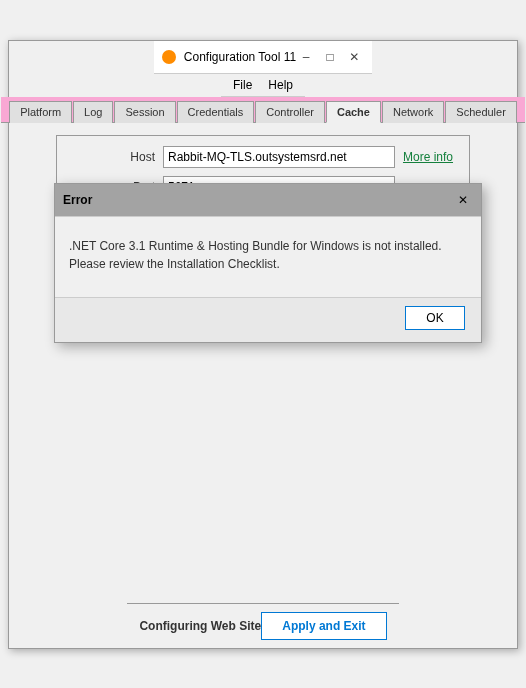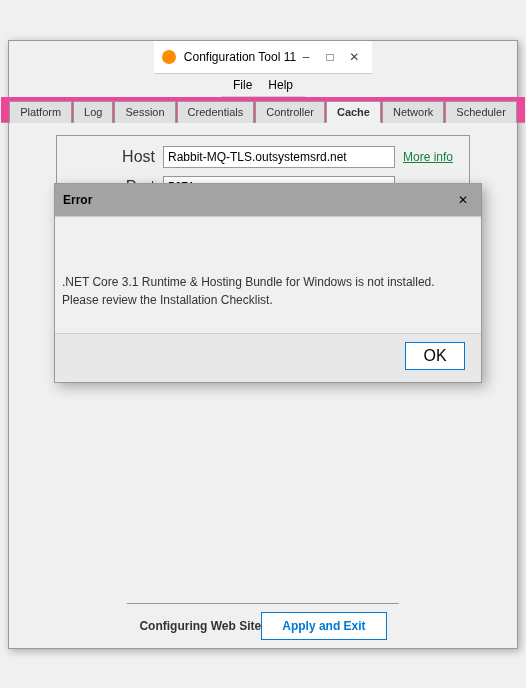--- a/index.html
+++ b/index.html
@@ -66,21 +66,21 @@
       display: flex;
       padding: 2px 4px;
       border-bottom: 1px solid #ccc;
     }
     .menu-item {
       padding: 2px 8px;
       cursor: pointer;
       font-size: 12px;
     }
     .tabs-bar {
-      background: #ec4899;
+      background: #f9a8d4;
       display: flex;
       padding: 4px 8px 0;
       border-bottom: 1px solid #999;
       gap: 1px;
     }
     .tab {
       padding: 4px 10px;
       border: 1px solid #999;
       border-bottom: none;
       background: #e0e0e0;
@@ -115,21 +115,21 @@
     }
     .form-row {
       display: flex;
       align-items: center;
       margin-bottom: 8px;
     }
     .form-label {
       width: 90px;
       text-align: right;
       padding-right: 8px;
-      font-size: 16px;
+      font-size: 12px;
       color: #333;
       flex-shrink: 0;
     }
     .form-input {
       width: 232px;
       height: 22px;
       border: 1px solid #999;
       padding: 2px 4px;
       font-size: 12px;
       background: #fff;
@@ -198,42 +198,41 @@
       height: 20px;
       background: transparent;
       border: 1px solid transparent;
       cursor: pointer;
       font-size: 12px;
       display: flex;
       align-items: center;
       justify-content: center;
     }
     .dialog-body {
-      padding: 20px 7px 10px;
+      padding: 20px 14px 10px;
       min-height: 80px;
-      margin-top: 36px;
     }
     .dialog-message {
       font-size: 12px;
       color: #333;
       line-height: 1.5;
     }
     .dialog-footer {
       padding: 8px 16px 12px;
       display: flex;
       justify-content: flex-end;
       background: #e8e8e8;
       border-top: 1px solid #ccc;
     }
     .dialog-ok-btn {
       background: #fff;
       border: 1px solid #0078d4;
       color: #000;
       padding: 4px 8px;
-      font-size: 16px;
+      font-size: 12px;
       cursor: pointer;
       min-width: 60px;
       margin-left: 15px;
     }
   </style>
 </head>
 <body>
 
 <div class="window">
 

